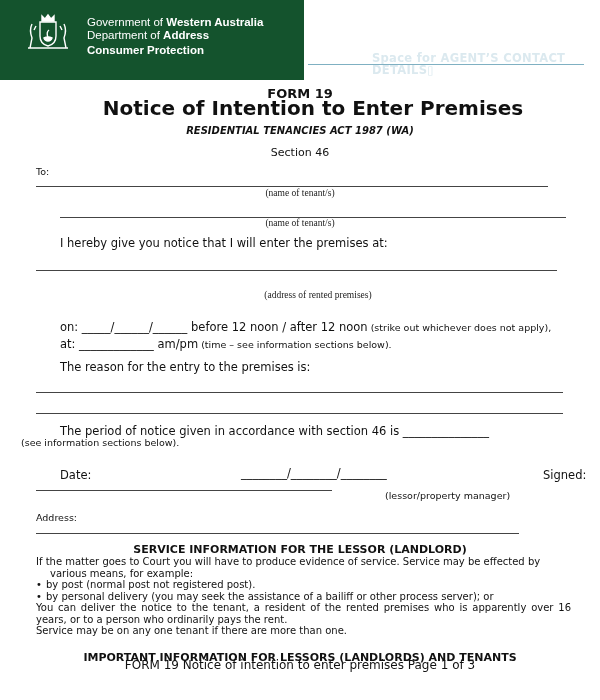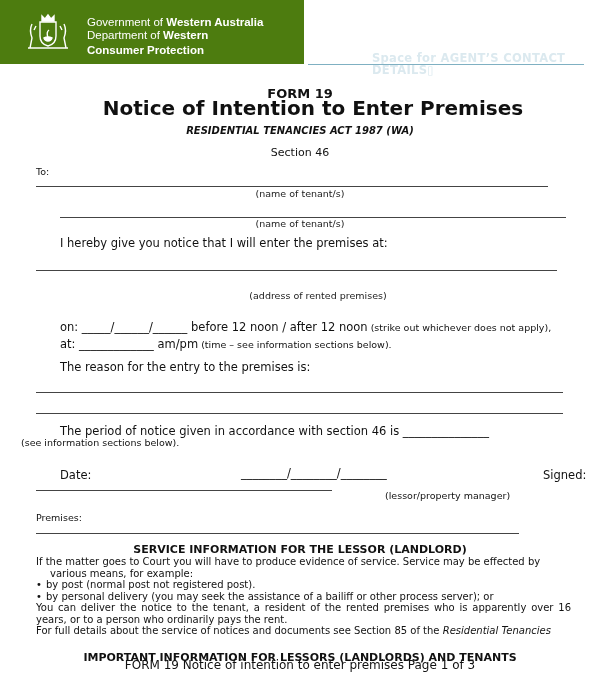--- a/index.html
+++ b/index.html
@@ -1,32 +1,32 @@
 <!DOCTYPE html>
 <html><head>
 <meta charset="utf-8">
 <style>
   html, body { margin:0; padding:0; background:#ffffff; }
   body { width:600px; height:700px; position:relative; overflow:hidden; font-family:"DejaVu Sans", sans-serif; color:#111; }
-  .banner { position:absolute; left:0; top:0; width:304px; height:64px; background:#4d7c0f; }
+  .banner { position:absolute; left:0; top:0; width:304px; height:80px; background:#14532d; }
   .crest { position:absolute; left:24px; top:10px; width:48px; height:42px; }
   .banner-text { position:absolute; left:87px; top:16px; color:#fff; font-family:"Liberation Sans", sans-serif; font-size:11.5px; line-height:13px; }
   .banner-text b { font-weight:bold; }
   .agent { position:absolute; left:372px; top:52px; width:215px; color:#dbe9ef; font-weight:bold; font-size:11.5px; line-height:12px; letter-spacing:0.3px; }
   .agent-line { position:absolute; left:308px; top:64px; width:276px; height:1px; background:#7fb0c2; }
   .abs { position:absolute; }
   .center { text-align:center; left:0; width:600px; }
   .form-no { top:86px; font-weight:bold; font-size:13px; }
   .title { top:96px; font-weight:bold; font-size:20px;padding-left:13px; }
   .act { top:125px; font-weight:bold; font-style:italic; font-size:10px; }
   .section { top:146px; font-weight:normal; font-size:11px; }
   .line { position:absolute; height:1px; background:#444; }
   .small { font-size:9.5px; }
   .body { font-size:11.5px;margin-left:24px; }
-  .dim { color:#222; }
+  .dim { color:#222;font-family:Liberation Serif, serif; }
   .svc { position:absolute; left:36px; width:535px; font-size:10px; line-height:11.5px; text-align:justify; }
   .svc .indent { padding-left:14px; }
   .svc .bullet { position:relative; padding-left:10px; }
   .svc .bullet:before { content:"•"; position:absolute; left:0; }
 </style>
 </head>
 <body>
 
 <div class="banner">
   <svg class="crest" viewBox="0 0 48 42">
@@ -35,21 +35,21 @@
       <path d="M18 6 l3 3 l3 -4 l3 4 l3 -3 v5 h-12 z" fill="#fff"></path>
       <path d="M8 14 q-3 6 0 14 l-2 10 M10 20 l2 -4"></path>
       <path d="M40 14 q3 6 0 14 l2 10 M38 20 l-2 -4"></path>
       <path d="M20 28 q4 -2 8 0 q-1 3 -4 3 q-3 0 -4 -3 z" fill="#fff"></path>
       <path d="M24 28 q-2 -6 1 -8"></path>
       <path d="M4 38 h40"></path>
     </g>
   </svg>
   <div class="banner-text">
     <div><span>Government of </span><b>Western Australia</b></div>
-    <div><span>Department of </span><b>Western</b></div>
+    <div><span>Department of </span><b>Address</b></div>
     <div style="margin-top:2px"><b>Consumer Protection</b></div>
   </div>
 </div>
 <div class="agent">Space for AGENT’S CONTACT DETAILS▯</div>
 <div class="agent-line"></div>
 
 <div class="abs center form-no">FORM 19</div>
 <div class="abs center title">Notice of Intention to Enter Premises</div>
 <div class="abs center act">RESIDENTIAL TENANCIES ACT 1987 (WA)</div>
 <div class="abs center section">Section 46</div>
@@ -72,28 +72,28 @@
 <div class="line" style="left:36px; top:413px; width:527px;"></div>
 
 <div class="abs body" style="left:36px; top:424px; white-space:nowrap;">The period of notice given in accordance with section 46 is _______________</div>
 <div class="abs small" style="left:21px; top:437px;">(see information sections below).</div>
 
 <div class="abs body" style="left:36px; top:468px;">Date:</div>
 <div class="abs body" style="left:217px; top:466px;">________/________/________</div>
 <div class="abs body" style="left:519px; top:468px;">Signed:</div>
 <div class="line" style="left:36px; top:490px; width:296px;"></div>
 <div class="abs small" style="left:385px; top:490px;">(lessor/property manager)</div>
-<div class="abs small" style="left:36px; top:512px;">Premises:</div>
+<div class="abs small" style="left:36px; top:512px;">Address:</div>
 <div class="line" style="left:36px; top:533px; width:483px;"></div>
 
 <div class="abs center" style="top:543px; font-weight:bold; font-size:11px;">SERVICE INFORMATION FOR THE LESSOR (LANDLORD)</div>
 <div class="svc" style="top:556px;">
   <div>If the matter goes to Court you will have to produce evidence of service.  Service may be effected by</div>
   <div class="indent">various means, for example:</div>
   <div class="bullet">by post (normal post not registered post).</div>
   <div class="bullet">by personal delivery (you may seek the assistance of a bailiff or other process server); or</div>
   <div>You can deliver the notice to the tenant, a resident of the rented premises who is apparently over 16 years, or to a person who ordinarily pays the rent.</div>
-  <div><span>For full details about the service of notices and documents see Section 85 of the </span><i>Residential Tenancies</i></div>
+  <div>Service may be on any one tenant if there are more than one.</div>
 </div>
 
 <div class="abs center" style="top:651px; font-weight:bold; font-size:11px;">IMPORTANT INFORMATION FOR LESSORS (LANDLORDS) AND TENANTS</div>
 
 <div class="abs center" style="top:658px; font-size:12px;">FORM 19 Notice of intention to enter premises Page 1 of 3</div>
 
 </body></html>

